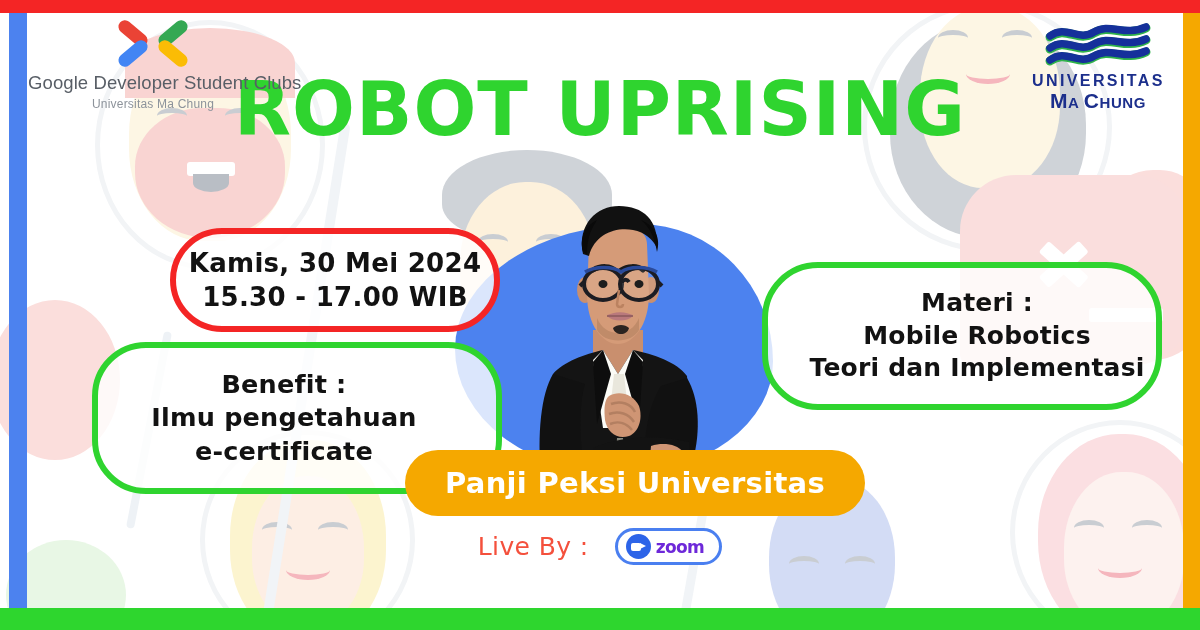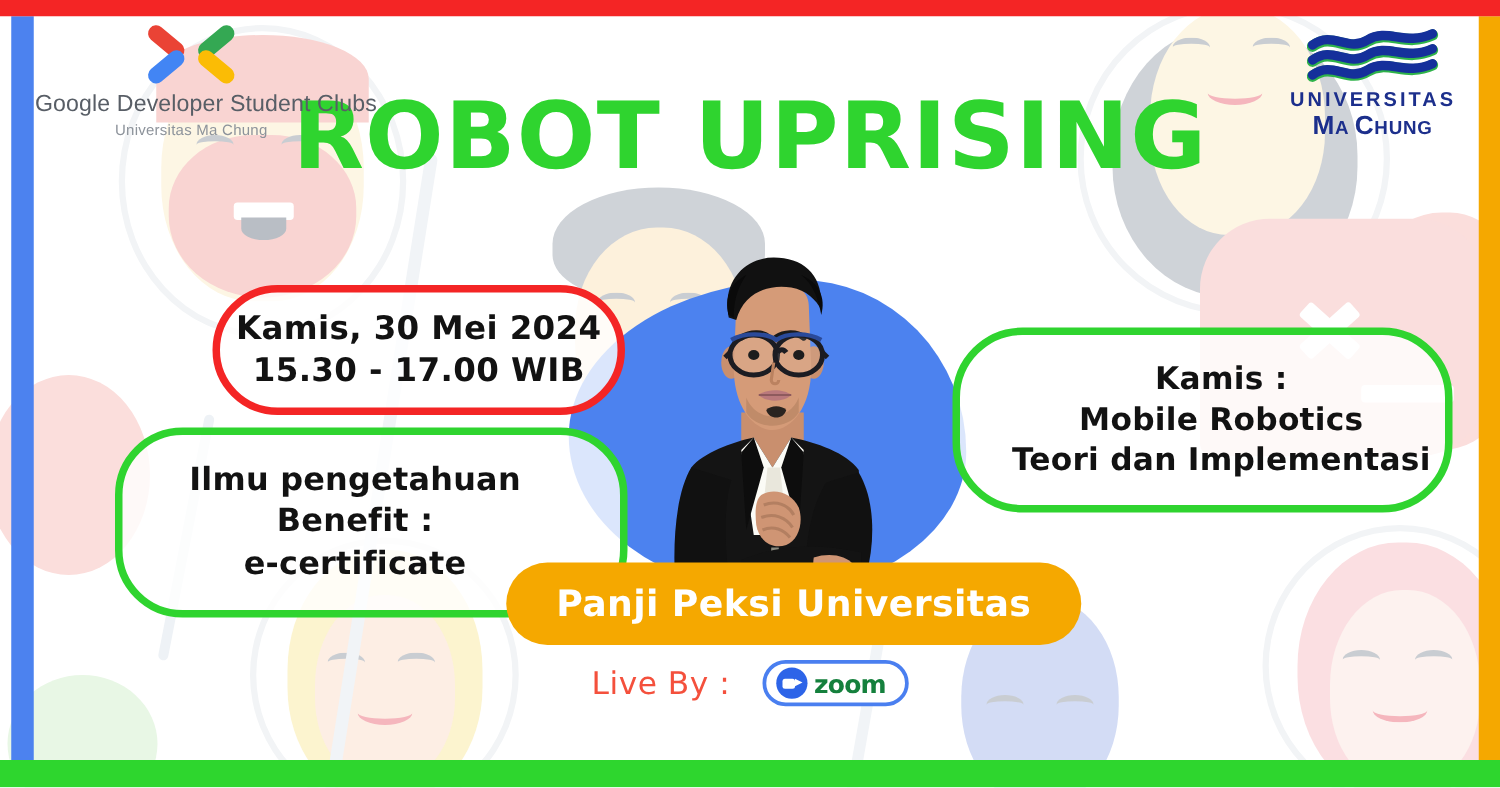--- a/index.html
+++ b/index.html
@@ -195,21 +195,21 @@
     width: 10px; height: 8px; background: #fff; border-radius: 2px;
   }
   .zoom-cam::after {
     content: ""; position: absolute; left: 14.5px; top: 9px;
     width: 0; height: 0;
     border-top: 3.5px solid transparent;
     border-bottom: 3.5px solid transparent;
     border-left: 6px solid #fff;
   }
   .zoom-word {
-    color: #15803d; font-size: 20px; font-weight: bold;
+    color: #6d28d9; font-size: 17px; font-weight: bold;
     letter-spacing: -.6px; font-family: "DejaVu Sans", sans-serif;
   }
 </style>
 </head>
 <body>
 
 <div id="poster">
 
   <div class="bg-layer">
 
@@ -387,30 +387,30 @@
 
   <div class="box box-date">
     <div>
       <div>Kamis, 30 Mei 2024</div>
       <div>15.30 - 17.00 WIB</div>
     </div>
   </div>
 
   <div class="box box-materi">
     <div>
-      <div>Kamis :</div>
+      <div>Materi :</div>
       <div>Mobile Robotics</div>
       <div>Teori dan Implementasi</div>
     </div>
   </div>
 
   <div class="box box-benefit">
     <div>
+      <div>Benefit :</div>
       <div>Ilmu pengetahuan</div>
-      <div>Benefit :</div>
       <div>e-certificate</div>
     </div>
   </div>
 
   <div class="name-pill">
     <span>Panji Peksi Universitas</span>
   </div>
 
   <div class="liveby">
     <span class="liveby-label">Live By :</span>

